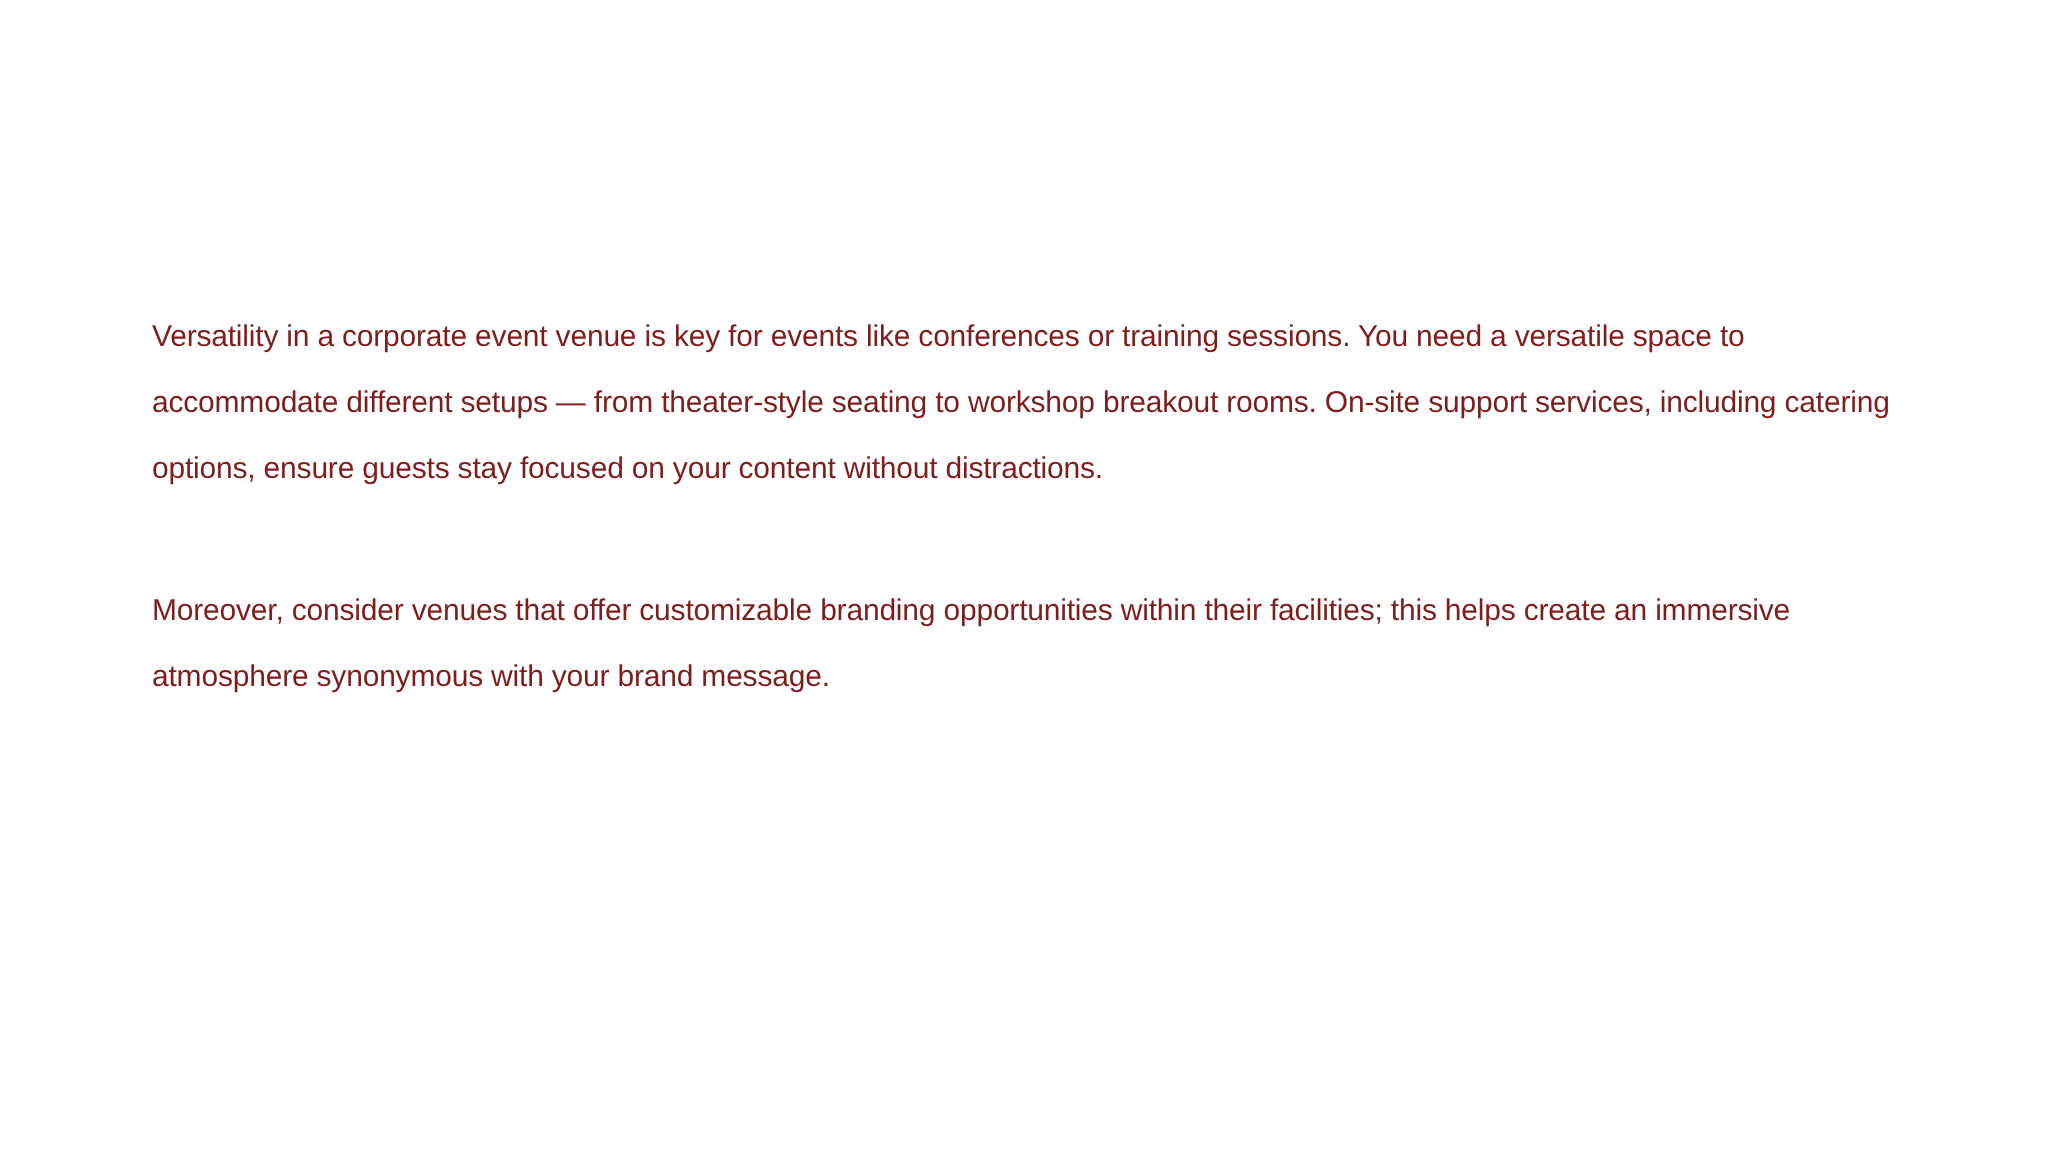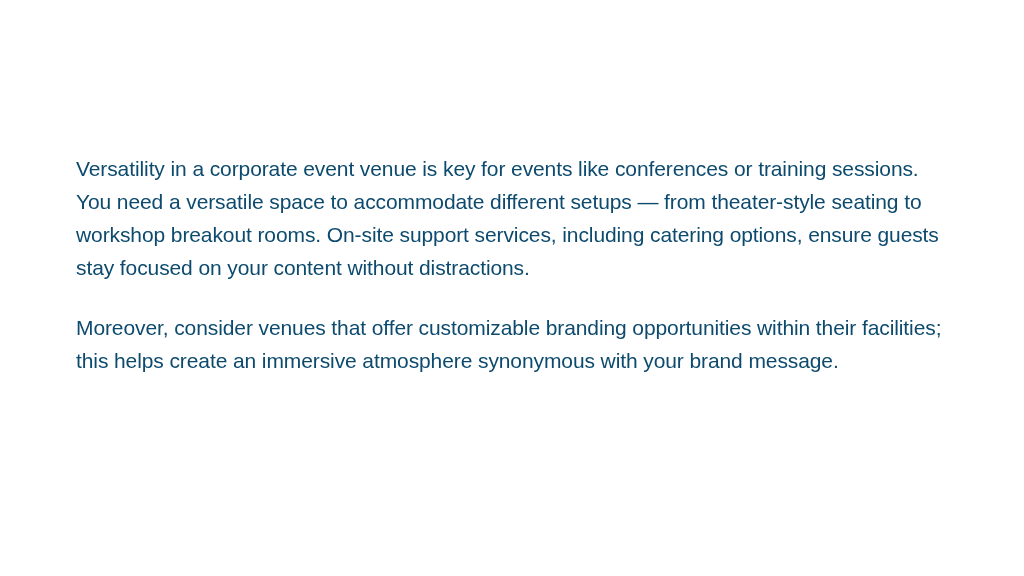--- a/index.html
+++ b/index.html
@@ -35,29 +35,29 @@
   }
   .slide-body {
     position: absolute;
     left: 76px;
     top: 152px;
     width: 876px;
   }
   .body-paragraph {
     margin: 0;
     font-family: "Liberation Sans", sans-serif;
-    font-size: 21px;
+    font-size: 15px;
     font-weight: 400;
     line-height: 33px;
-    color: #0c4a6e;
+    color: #7f1d1d;
     text-align: left;
     letter-spacing: -0.1px;
   }
   .body-paragraph + .body-paragraph {
-    margin-top: 27px;
+    margin-top: 38px;
   }
 </style>
 </head>
 <body>
 
 <div class="slide">
 
 
   <div class="slide-body">
     <p class="body-paragraph">Versatility in a corporate event venue is key for events like conferences or training sessions. You need a versatile space to accommodate different setups — from theater-style seating to workshop breakout rooms. On-site support services, including catering options, ensure guests stay focused on your content without distractions.</p>

